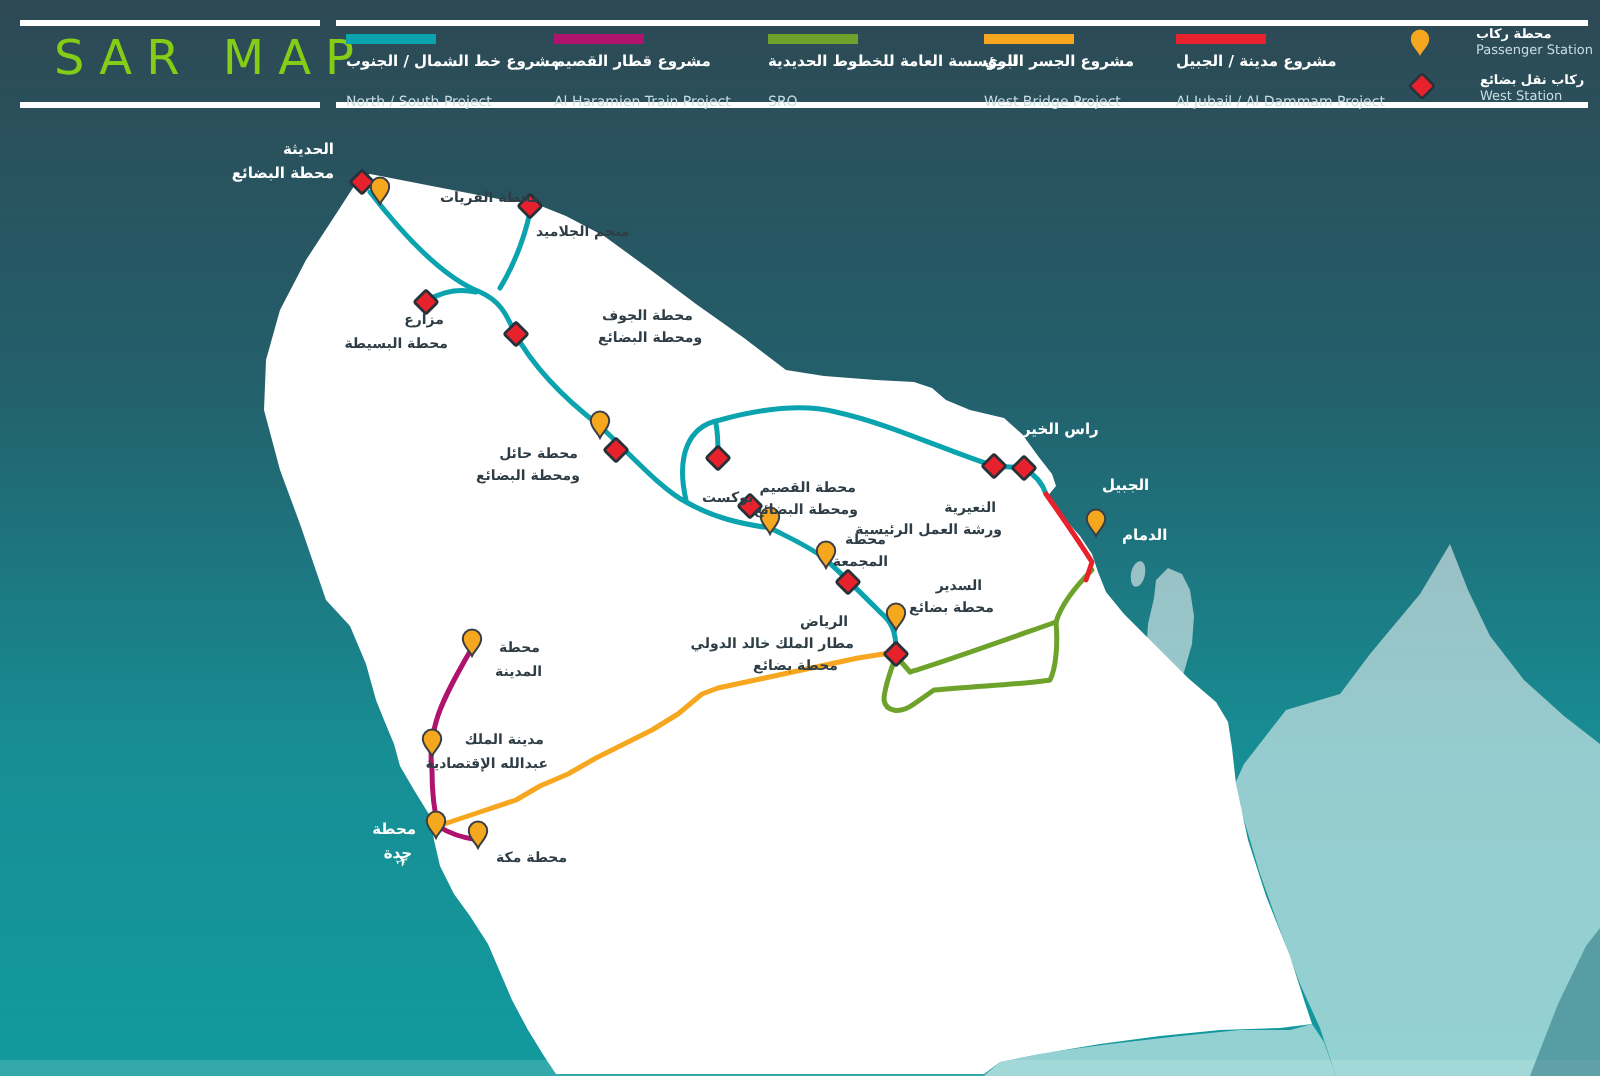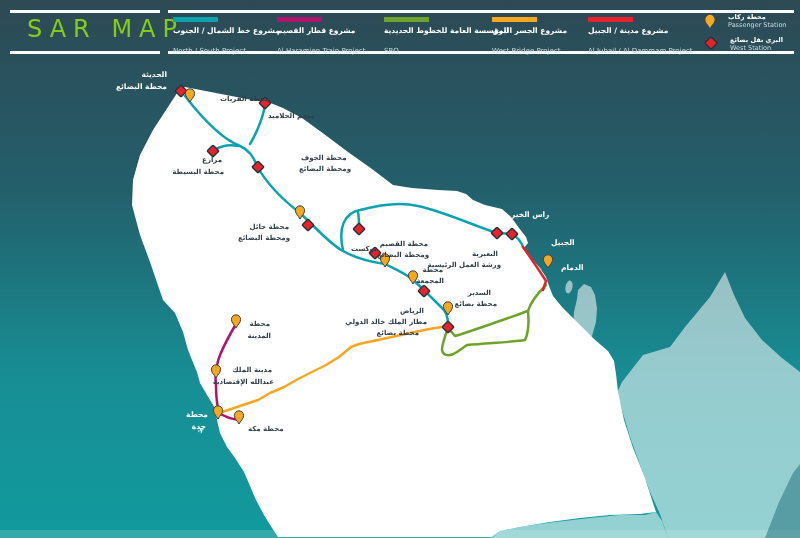--- a/index.html
+++ b/index.html
@@ -10,21 +10,21 @@
   .rule{position:absolute;background:#fff;}
   .page-title{position:absolute;left:27px;top:15px;margin:0;color:#84cc16;
               font-size:24px;font-weight:400;letter-spacing:7px;}
   
   .lg-col{position:absolute;top:17px;}
   .swatch{display:block;width:45px;height:5px;margin-bottom:4px;}
   .lg-ar{display:block;color:#ffffff;font-size:7.5px;font-weight:700;
          direction:rtl;text-align:left;white-space:nowrap;line-height:10px;}
   .lg-en{display:block;color:#c9dde1;font-size:7px;white-space:nowrap;line-height:9px;margin-top:11px;}
   .lg-st{position:absolute;left:704px;top:13px;}
-  .lg-st-row{display:flex;gap:12px;align-items:flex-start;margin-bottom:3px;height:20px;}
+  .lg-st-row{display:flex;gap:22px;align-items:flex-start;margin-bottom:3px;height:20px;}
   .lg-st-ar{display:block;color:#fff;font-size:6.5px;font-weight:700;direction:rtl;text-align:left;white-space:nowrap;line-height:8px;}
   .lg-st-en{display:block;color:#c9dde1;font-size:6.5px;white-space:nowrap;line-height:8px;}
   
   text{font-family:"DejaVu Sans",sans-serif;}
   .lbl{font-size:7px;font-weight:700;fill:#2f3e46;}
   .lbl.light{fill:#ffffff;font-size:7.5px;}
   .route{fill:none;stroke-width:2.5;stroke-linecap:round;stroke-linejoin:round;}
 </style>
 </head>
 <body>
@@ -221,20 +221,20 @@
         <span>
           <span class="lg-st-ar">محطة ركاب</span>
           <span class="lg-st-en">Passenger Station</span>
         </span>
       </div>
       <div class="lg-st-row">
         <svg width="14" height="14" viewBox="-7 -7 14 14">
           <rect x="-4.4" y="-4.4" width="8.8" height="8.8" rx="1" transform="rotate(45)" stroke="#26323a" stroke-width="1.2" fill="#e8222d"></rect>
         </svg>
         <span>
-          <span class="lg-st-ar">البري نقل بضائع</span>
+          <span class="lg-st-ar">ركاب نقل بضائع</span>
           <span class="lg-st-en">West Station</span>
         </span>
       </div>
     </div>
   </div>
 
 </div>
 
 </body></html>

